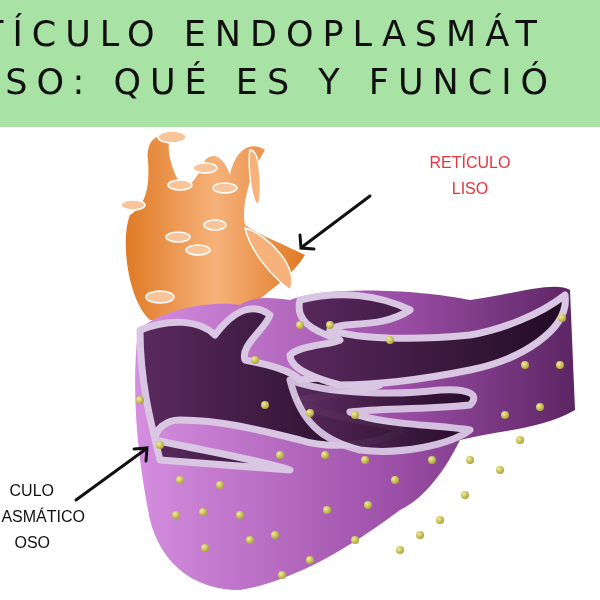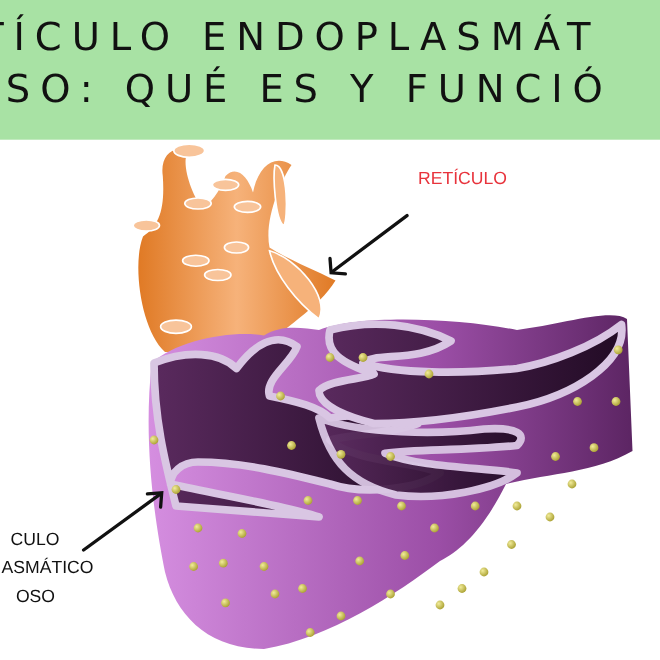--- a/index.html
+++ b/index.html
@@ -1,21 +1,21 @@
 <!DOCTYPE html>
 <html><head>
 <meta charset="utf-8">
 <style>
   html,body{margin:0;padding:0;}
   body{width:600px;height:600px;overflow:hidden;background:#ffffff;position:relative;font-family:"DejaVu Sans",sans-serif;}
   .banner{position:absolute;left:0;top:0;width:600px;height:127px;background:#a8e2a4;overflow:hidden;}
   .title-line{position:absolute;white-space:nowrap;color:#111;font-family:"DejaVu Sans",sans-serif;font-weight:400;letter-spacing:9px;font-size:35px;line-height:40px;}
   .title-line.l1{left:-18px;top:14px;}
   .title-line.l2{left:-14px;top:62px;}
-  .label{position:absolute;text-align:left;font-family:"Liberation Sans",sans-serif;font-size:16px;line-height:26px;}
+  .label{position:absolute;text-align:center;font-family:"Liberation Sans",sans-serif;font-size:16px;line-height:26px;}
   .label.smooth{left:380px;top:150px;width:180px;color:#e8333c;}
   .label.rough{left:-60px;top:478px;width:150px;color:#111;text-align:right;}
   svg.illus{position:absolute;left:0;top:0;}
 </style>
 </head>
 <body>
 
 <div class="banner">
   <div class="title-line l1">TÍCULO ENDOPLASMÁT</div>
   <div class="title-line l2">ISO: QUÉ ES Y FUNCIÓ</div>
@@ -112,19 +112,20 @@
     <polyline points="300,235 301,248 314,249"></polyline>
   </g>
   <g stroke="#111" stroke-width="3" fill="none" stroke-linecap="round">
     <line x1="76" y1="500" x2="146" y2="449"></line>
     <polyline points="134,449 147,448 146,461"></polyline>
   </g>
 </svg>
 
 <div class="label smooth">
   <div>RETÍCULO</div>
+  <div>LISO</div>
 </div>
 
 <div class="label rough">
   <div style="padding-right:36px">CULO</div>
   <div style="padding-right:5px">ASMÁTICO</div>
   <div style="padding-right:40px">OSO</div>
 </div>
 
 </body></html>

